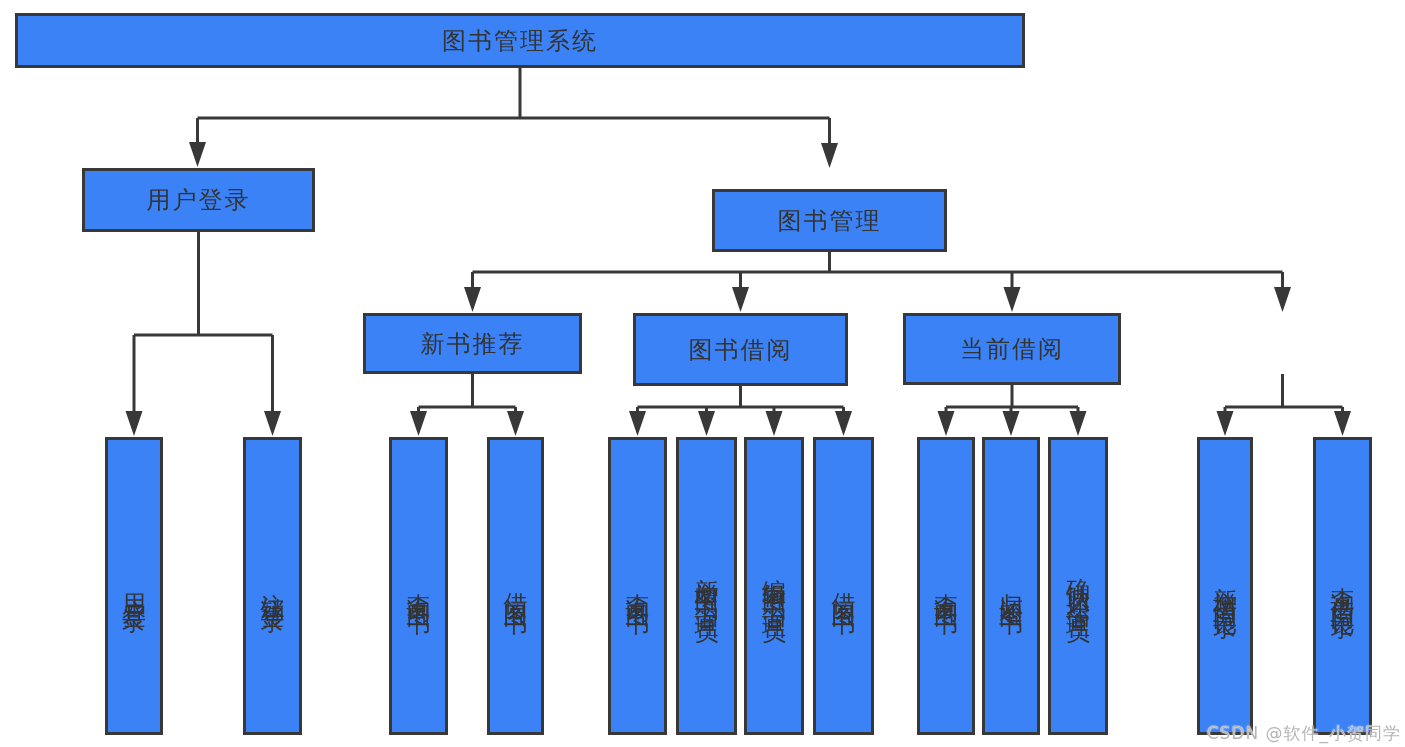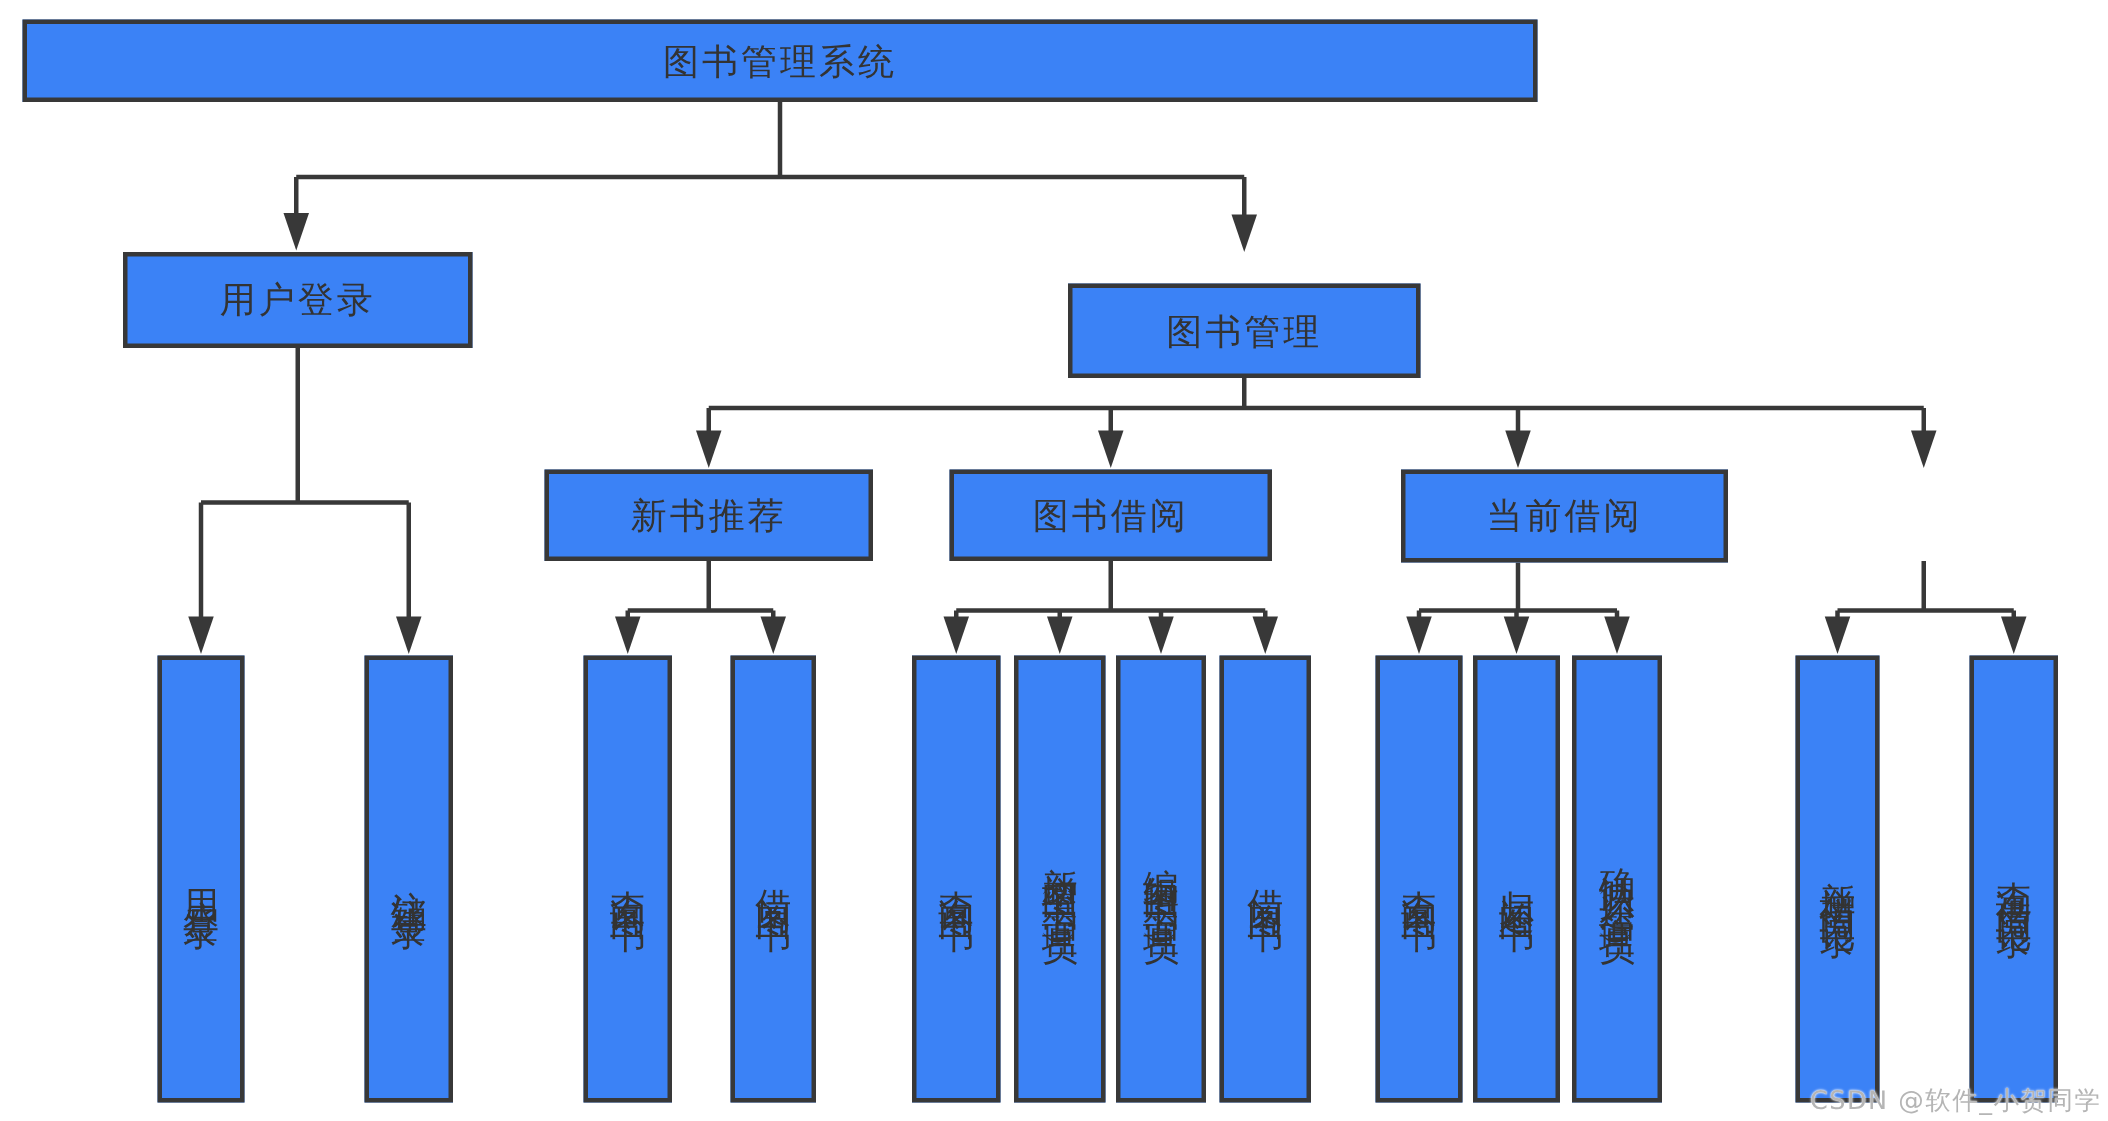--- a/index.html
+++ b/index.html
@@ -95,24 +95,24 @@
   <div class="node h" style="left:82px; top:168px; width:233px; height:64px;">
     <span>用户登录</span>
   </div>
   <div class="node h" style="left:712px; top:169px; width:235px; height:63px;margin-top:20px;">
     <span>图书管理</span>
   </div>
 
   <div class="node h" style="left:363px; top:313px; width:219px; height:61px;">
     <span>新书推荐</span>
   </div>
-  <div class="node h" style="left:633px; top:313px; width:215px; height:61px;">
+  <div class="node h" style="left:633px; top:313px; width:215px; height:73px;">
     <span>图书借阅</span>
   </div>
-  <div class="node h" style="left:903px; top:313px; width:218px; height:62px;margin-left:31px;">
+  <div class="node h" style="left:903px; top:313px; width:218px; height:72px;">
     <span>当前借阅</span>
   </div>
 
   <div class="node v" style="left:105px; top:437px; width:58px; height:298px;">
     <span>用户登录</span>
   </div>
   <div class="node v" style="left:243px; top:437px; width:59px; height:298px;">
     <span>注销登录</span>
   </div>
 

